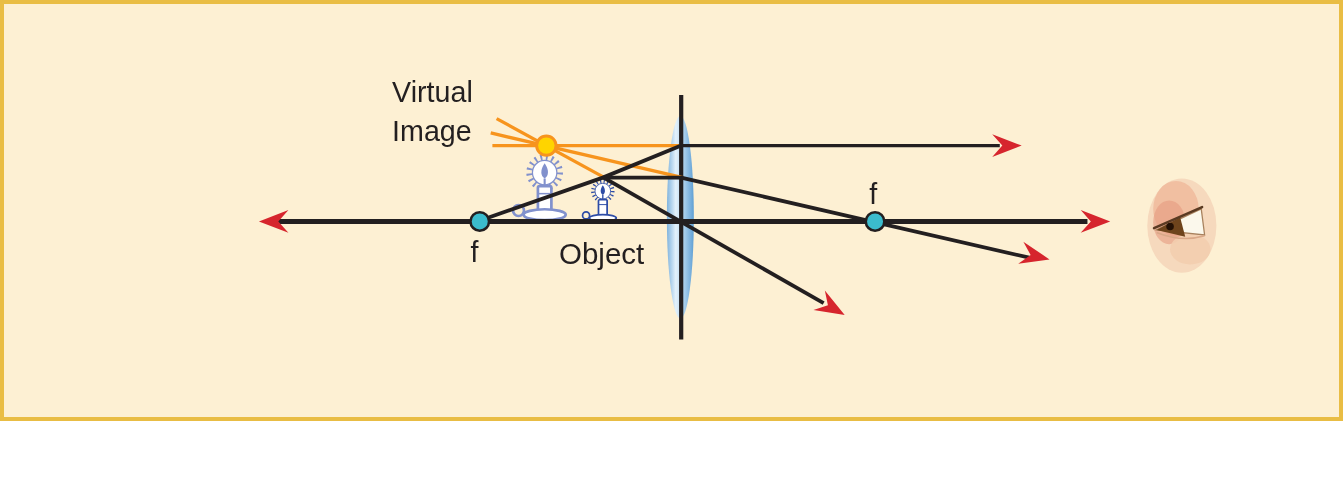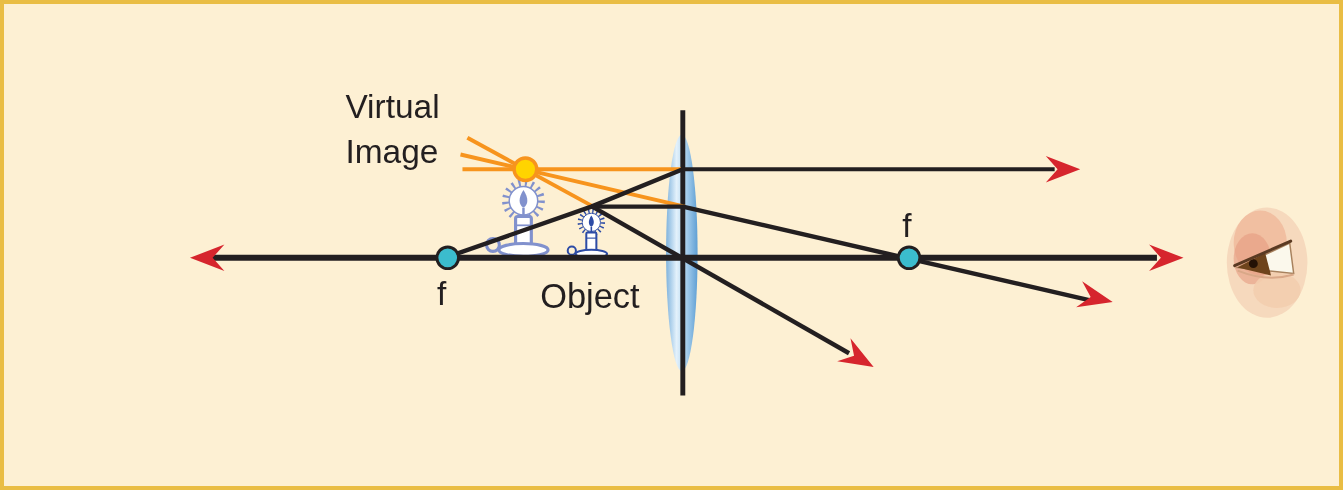--- a/index.html
+++ b/index.html
@@ -1,18 +1,18 @@
 <!DOCTYPE html>
 <html><head>
 <meta charset="utf-8">
 <style>
   html,body{margin:0;padding:0;background:#ffffff;}
   .figure{
     position:relative;
-    width:1343px;height:490px;
+    width:1343px;height:421px;
     box-sizing:border-box;
     background:#fdf0d3;
     border:4px solid #e9bd44;
     font-family:"Liberation Sans", sans-serif;
     overflow:hidden;
   }
   .figure svg{position:absolute;left:0;top:0;width:100%;height:100%;}
   text{fill:#231f20;}
   .lbl{font-size:34px;}
   .lbl-object{font-size:35px;}

